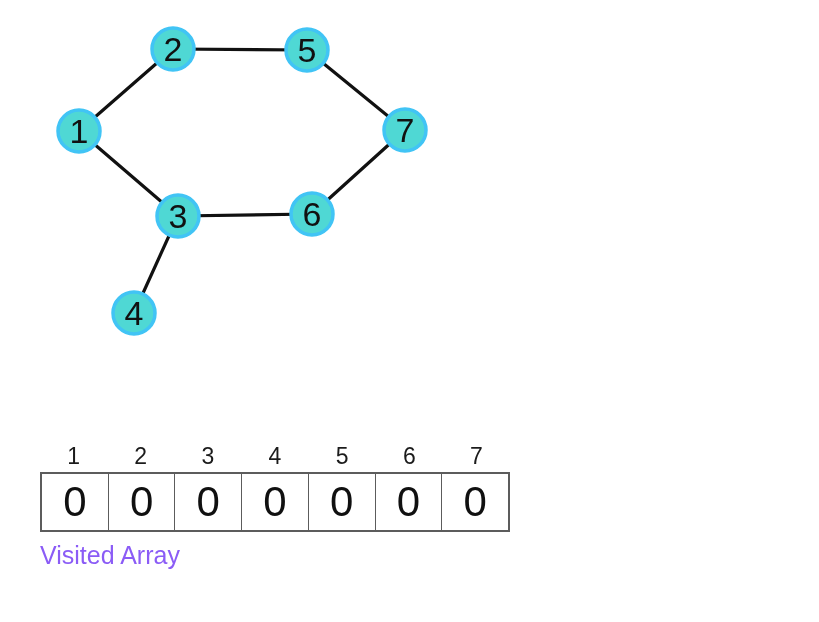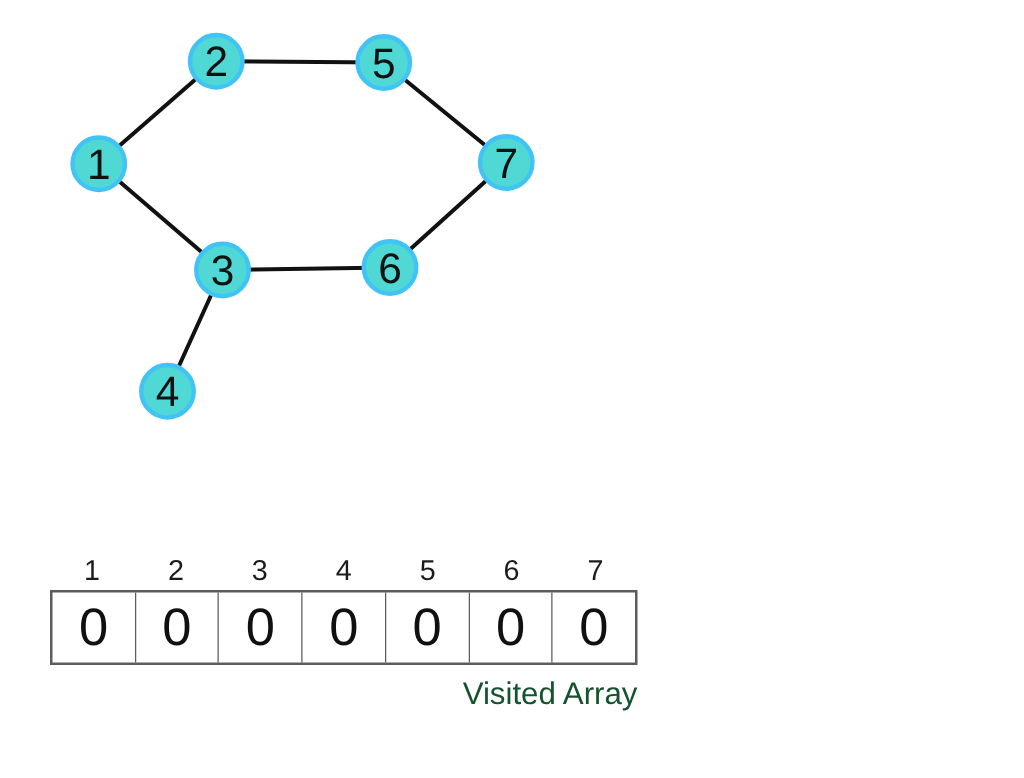--- a/index.html
+++ b/index.html
@@ -23,22 +23,22 @@
     position:absolute;left:40px;top:472px;width:470px;height:60px;
     display:flex;box-sizing:border-box;border:2px solid #5c5c5c;background:#ffffff;
   }
   .cell{
     flex:1;display:flex;align-items:center;justify-content:center;
     border-right:1.5px solid #5c5c5c;
   }
   .cell:last-child{border-right:none;}
   .cell-value{font-size:42px;color:#101010;line-height:1;}
   .caption{
-    position:absolute;left:40px;top:541px;width:470px;text-align:right;
-    font-size:25px;color:#14532d;
+    position:absolute;left:40px;top:541px;width:470px;text-align:left;
+    font-size:25px;color:#8b5cf6;
   }
 </style>
 </head>
 <body>
 
 <div class="stage">
 
   <svg class="graph-svg" id="graph-canvas" width="460" height="360" viewBox="0 0 460 360">
       <line x1="79" y1="131" x2="173" y2="49" stroke="#111111" stroke-width="3.2" stroke-linecap="round"></line>
       <line x1="173" y1="49" x2="307" y2="50" stroke="#111111" stroke-width="3.2" stroke-linecap="round"></line>

